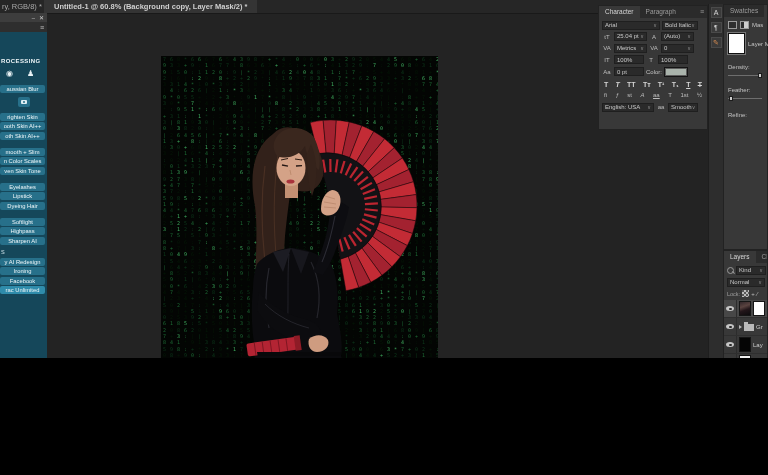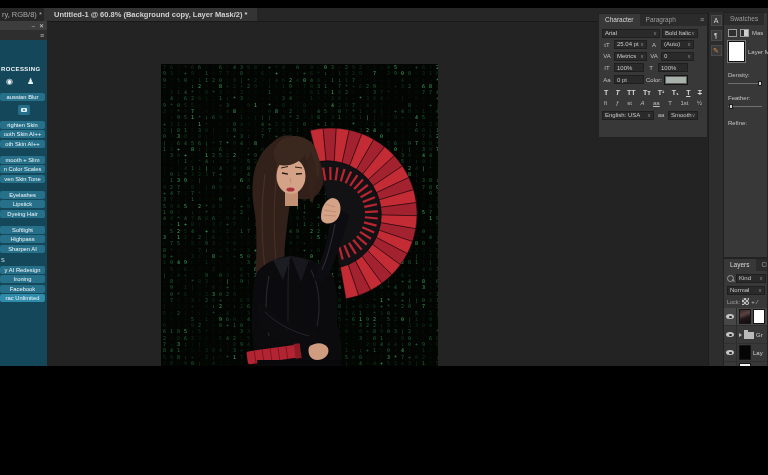--- a/index.html
+++ b/index.html
@@ -1,17 +1,17 @@
 <!DOCTYPE html>
 <html><head>
 <meta charset="utf-8">
 <style>
   html,body{margin:0;padding:0;background:#000;}
   #screen{position:relative;width:768px;height:358px;background:#232323;overflow:hidden;
-          font-family:"Liberation Sans",sans-serif;margin-top:8px;-webkit-font-smoothing:antialiased;}
+          font-family:"Liberation Sans",sans-serif;-webkit-font-smoothing:antialiased;}
 
   
   .titlebar{position:absolute;left:0;top:0;width:768px;height:13px;background:#262626;
             border-bottom:1px solid #191919;z-index:3;}
   .tab-frag{position:absolute;left:2px;top:2px;font-size:7.5px;color:#a9a9a9;white-space:nowrap;}
   .tab-active{position:absolute;left:44px;top:0;height:13px;line-height:13px;padding:0 10px;
               background:#343434;color:#cfcfcf;font-size:7.5px;font-weight:bold;white-space:nowrap;}
 
   
   #plugin-window{position:absolute;left:0;top:13px;width:47px;height:372px;z-index:4;}

